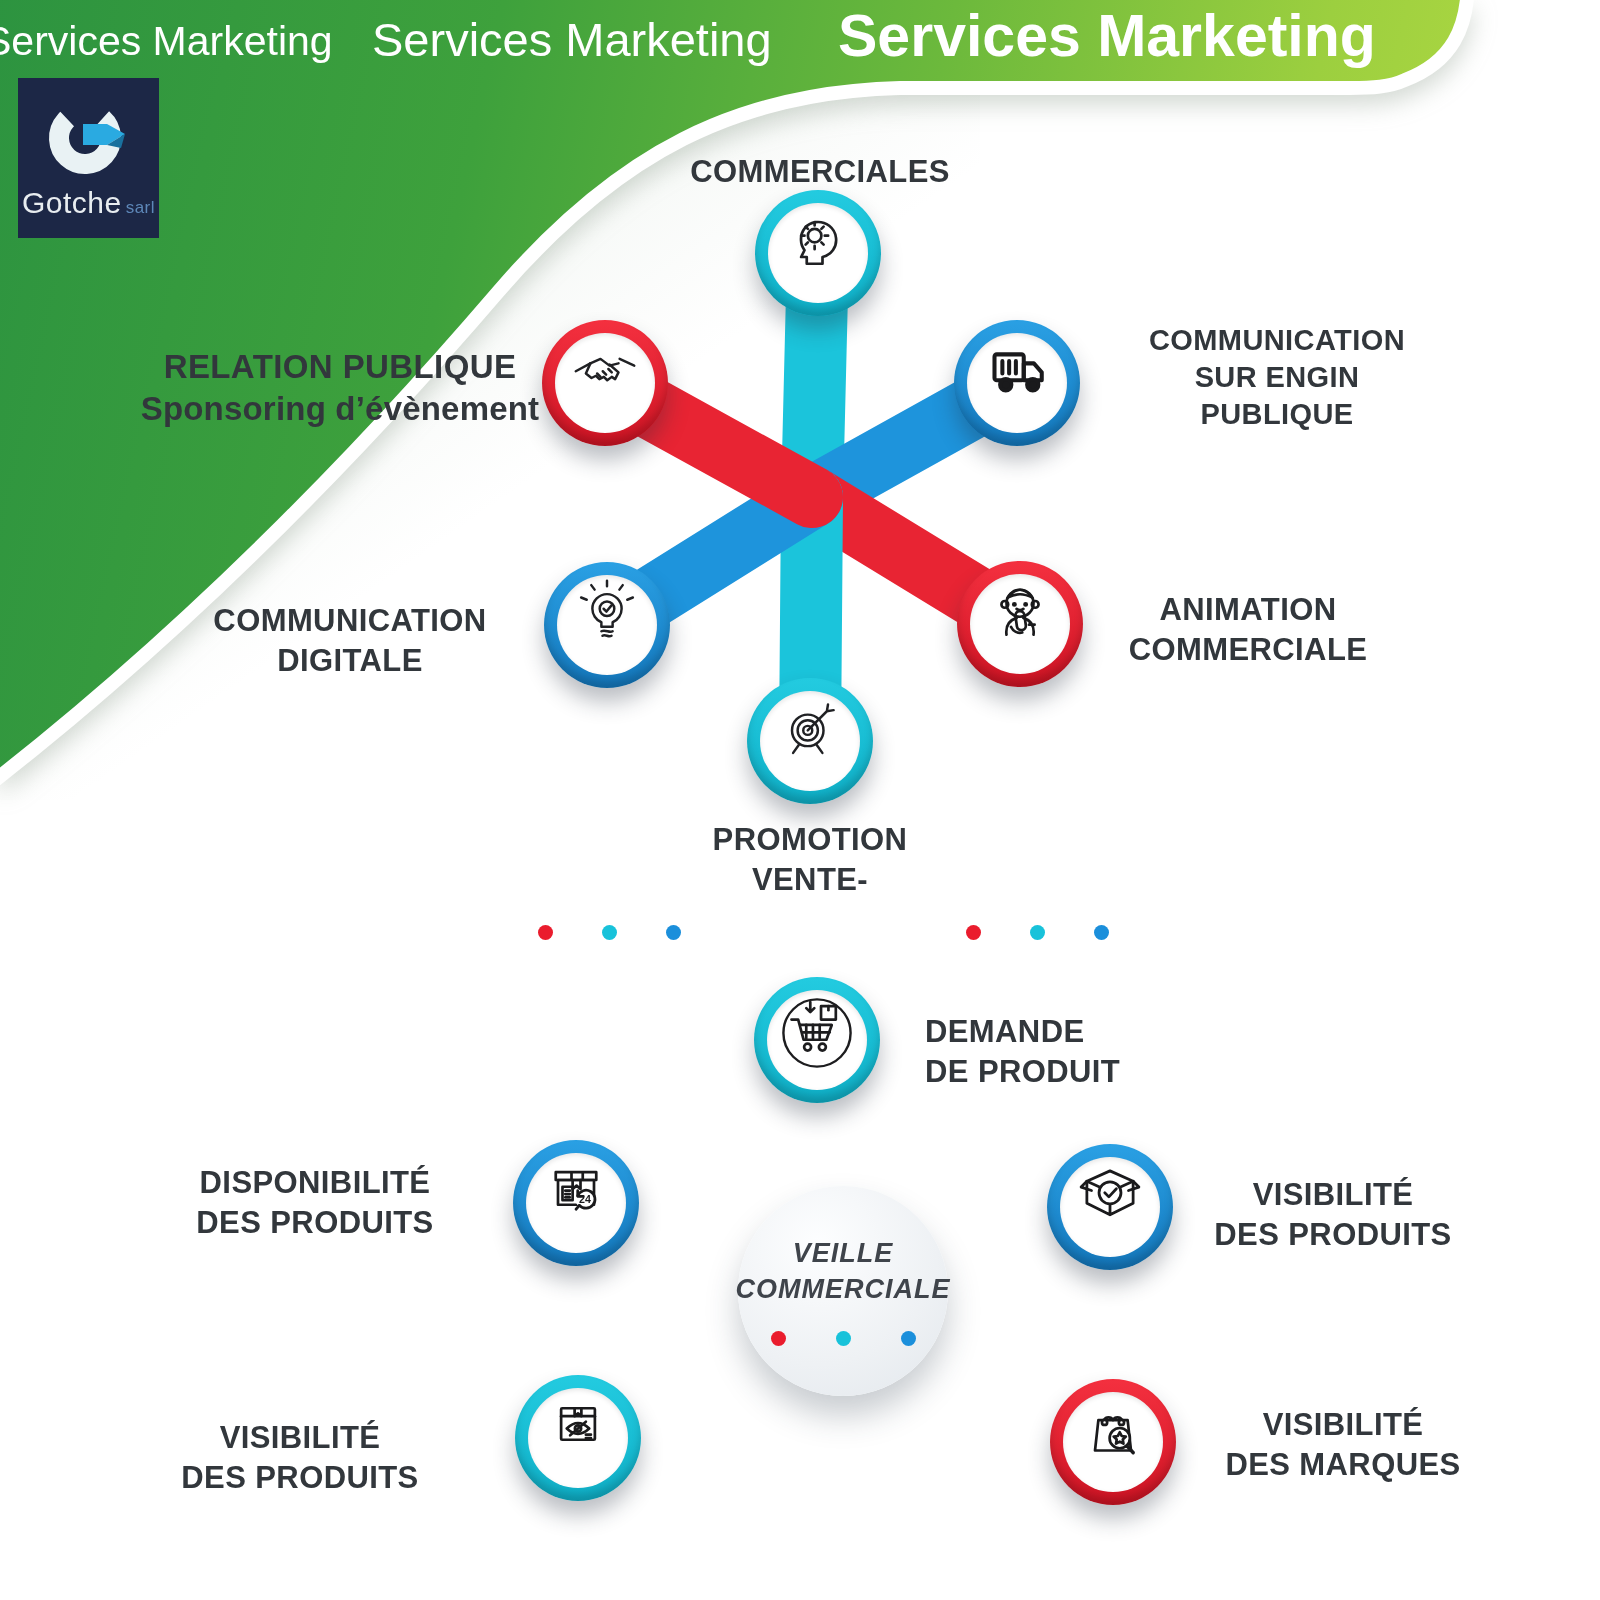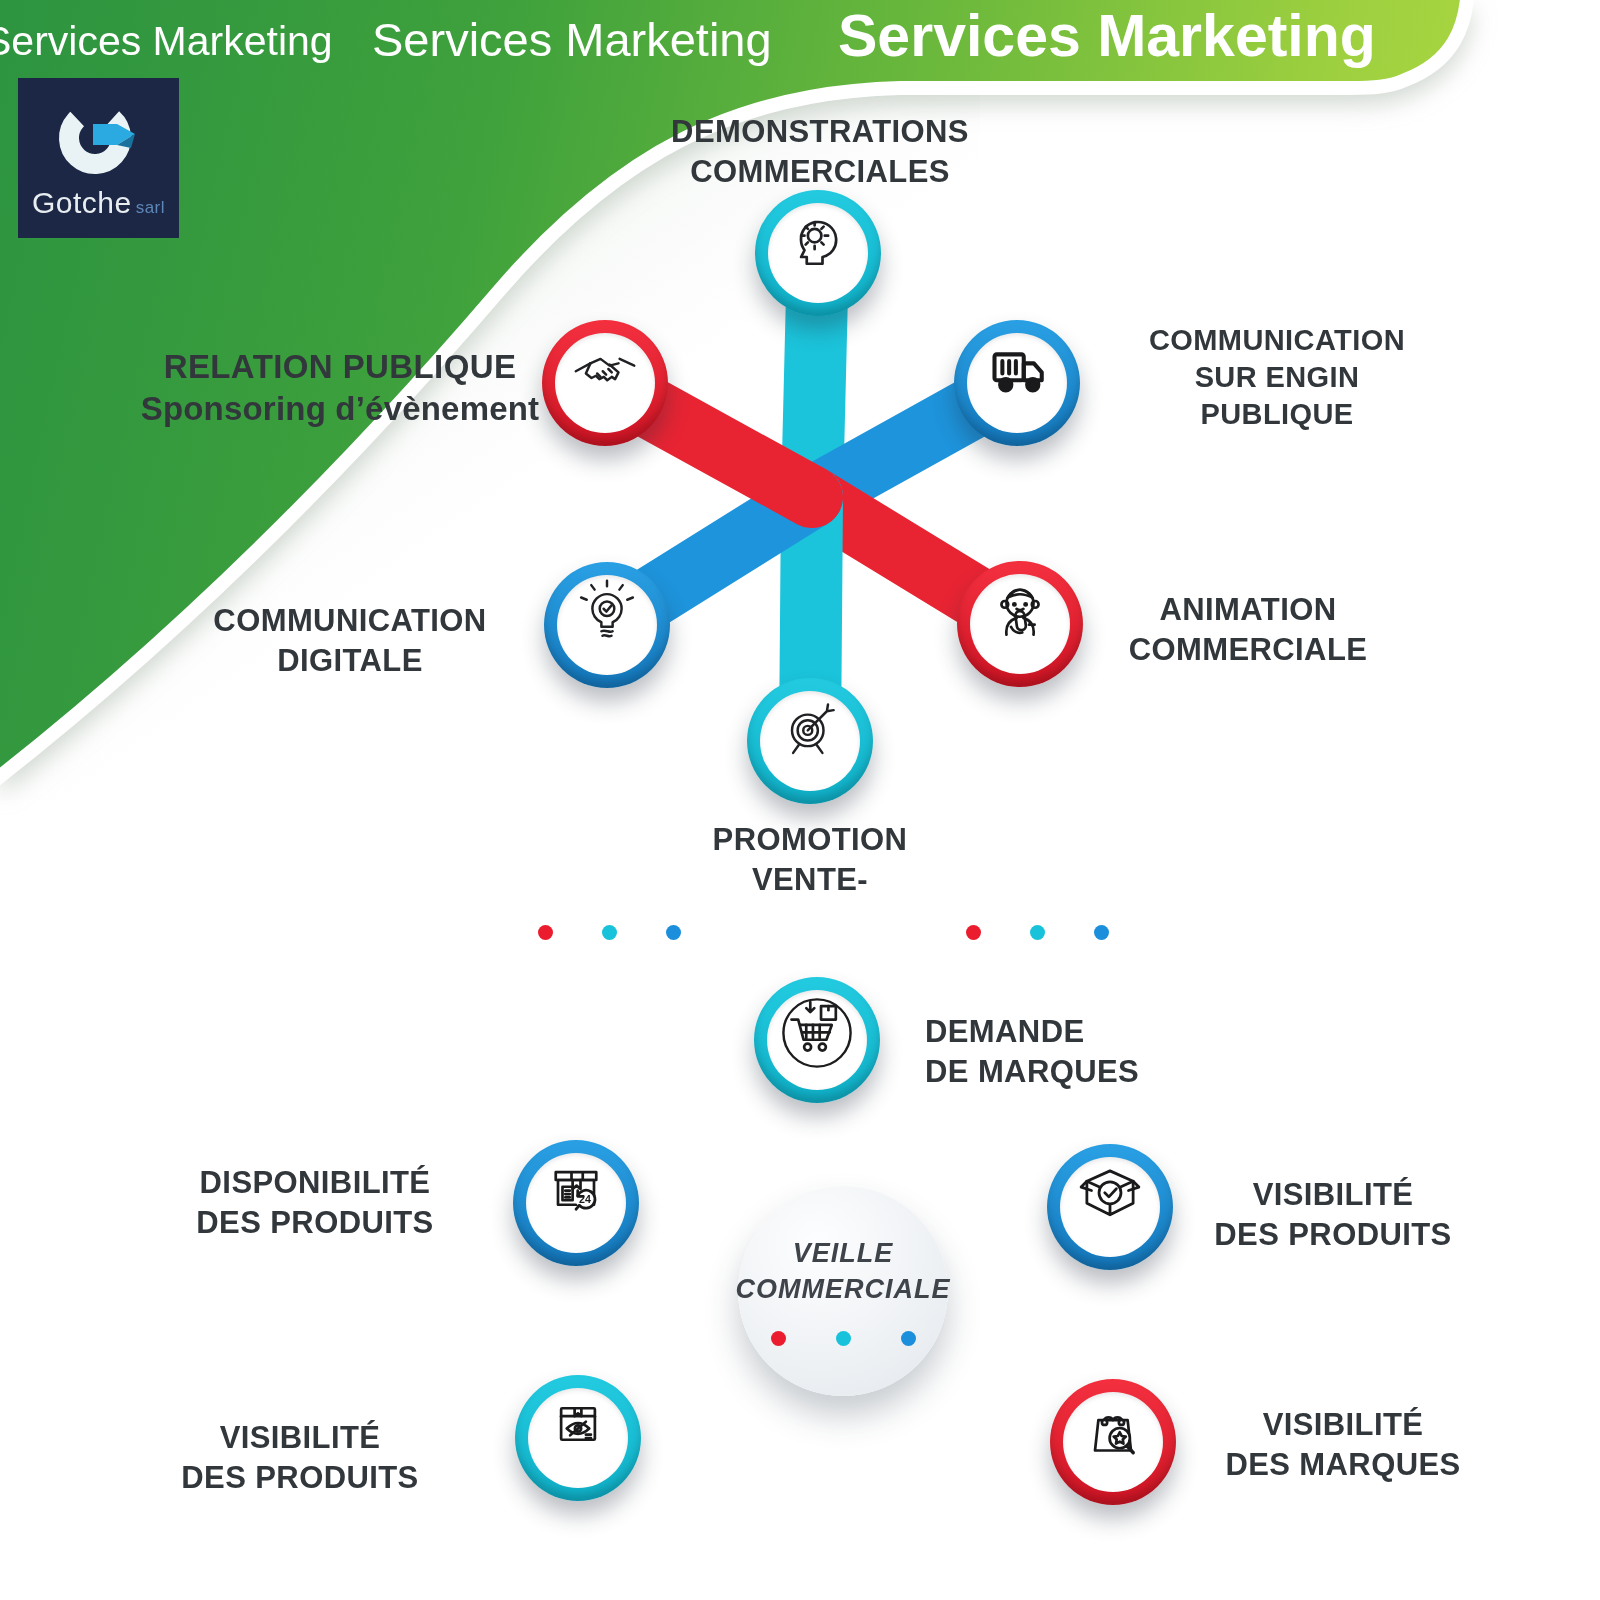--- a/index.html
+++ b/index.html
@@ -11,21 +11,21 @@
   #header-svg{position:absolute;left:0;top:0;width:1600px;height:860px;
               filter:drop-shadow(0 10px 12px rgba(110,130,110,.30));}
   .hdr-title{position:absolute;color:#ffffff;white-space:nowrap;font-weight:400;}
   #hdr-t1{left:-16px;top:18px;font-size:41px;}
   #hdr-t2{left:372px;top:12px;font-size:47px;}
   #hdr-t3{left:838px;top:2px;font-size:59px;font-weight:600;}
   .curve-wash{position:absolute;left:0;top:80px;width:980px;height:720px;pointer-events:none;
               background:linear-gradient(145deg, rgba(186,205,188,.40) 0%, rgba(255,255,255,0) 55%);}
 
   
-  .logo-box{position:absolute;left:18px;top:78px;width:161px;height:160px;background:#1c2746;
+  .logo-box{position:absolute;left:18px;top:78px;width:141px;height:160px;background:#1c2746;
             display:flex;flex-direction:column;align-items:center;justify-content:center;gap:6px;}
   .logo-word{color:#e8edf0;font-size:30px;font-weight:300;letter-spacing:.5px;}
   .logo-word .suffix{color:#5d87b8;font-size:17px;margin-left:4px;}
 
   
   #spokes{position:absolute;inset:0;width:1600px;height:1600px;pointer-events:none;}
 
   
   .ring{position:absolute;width:126px;height:126px;border-radius:50%;
         box-shadow:0 14px 22px rgba(30,40,55,.30), inset 0 -7px 8px rgba(0,0,0,.18);}
@@ -175,21 +175,21 @@
         <path d="M6 34l13-7 M58 29l-13-6"></path>
         <path d="M19 27l9-4 8 6 8-2"></path>
         <path d="M19 27l-4 9 5 4 4-2 3 3 4-2 3 3 4-3 3 2 3-6-8-7"></path>
         <path d="M25 36l3 3 M30 34l3 3 M35 32l3 3"></path>
       </svg>
     </div>
   </div>
 
 
   <div class="label" style="left:820px;top:112px;">
-    <span>DEMONSTRATIONS</span><br>
+    <br>
     <span>COMMERCIALES</span>
   </div>
 
   <div class="label" style="left:1277px;top:322px;font-size:29px;">
     <span>COMMUNICATION</span><br>
     <span>SUR ENGIN PUBLIQUE</span>
   </div>
 
   <div class="label" style="left:340px;top:346px;font-size:33px;">
     <span>RELATION PUBLIQUE</span>
@@ -300,21 +300,21 @@
     </div>
     <div class="dots">
       <span class="dot dot-red"></span>
       <span class="dot dot-cyan"></span>
       <span class="dot dot-blue"></span>
     </div>
   </div>
 
   <div class="label left-align" style="left:925px;top:1012px;">
     <span>DEMANDE</span><br>
-    <span>DE MARQUES</span>
+    <span>DE PRODUIT</span>
   </div>
 
   <div class="label" style="left:315px;top:1163px;text-align:center;">
     <span>DISPONIBILITÉ</span><br>
     <span>DES PRODUITS</span>
   </div>
 
   <div class="label" style="left:1333px;top:1175px;">
     <span>VISIBILITÉ</span><br>
     <span>DES PRODUITS</span>

